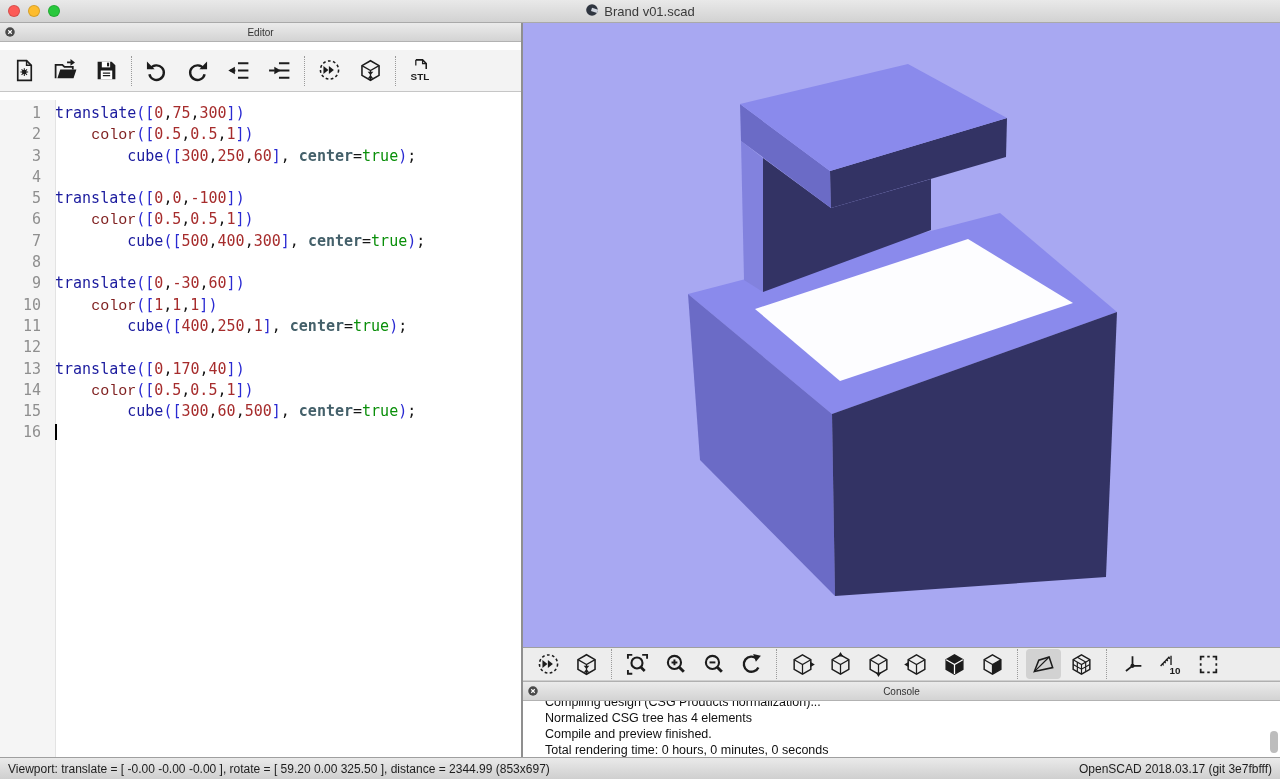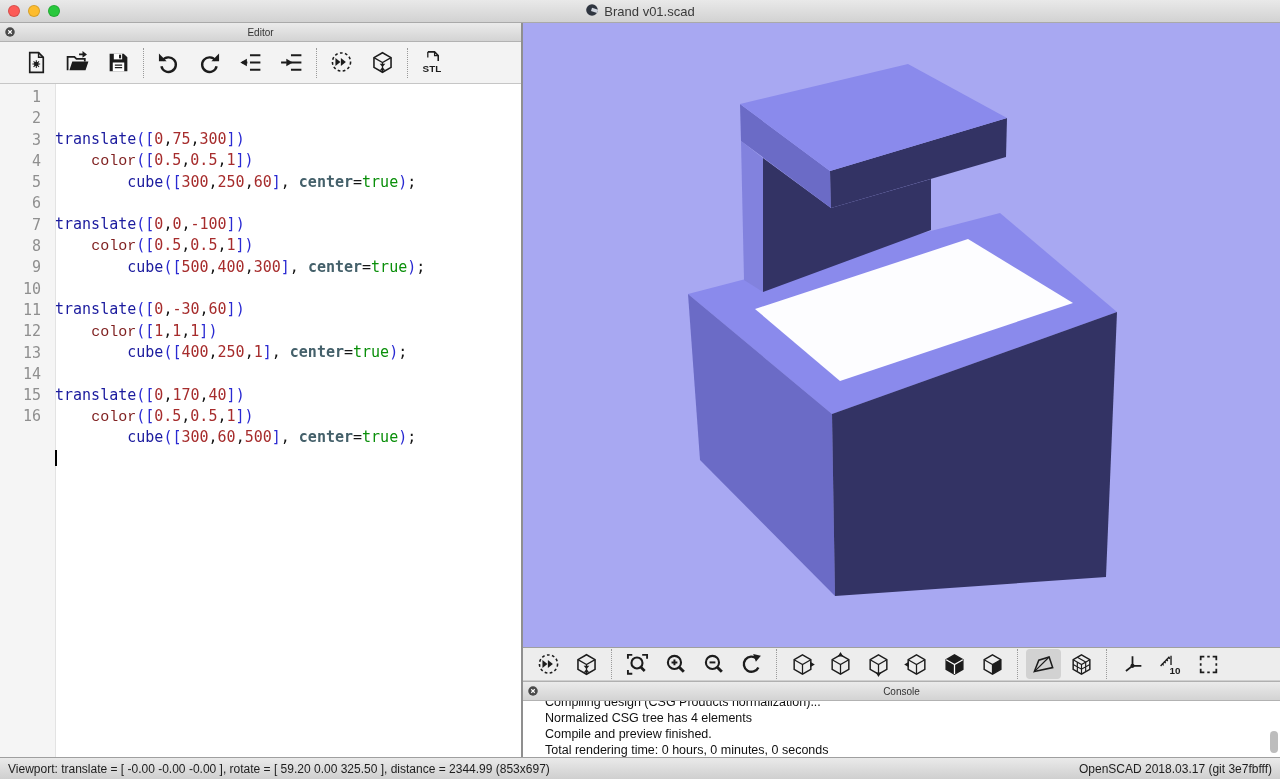--- a/index.html
+++ b/index.html
@@ -11,49 +11,49 @@
   #titlebar{height:22px;flex:0 0 22px;background:linear-gradient(#e9e9e9,#d2d2d2);
     border-bottom:1px solid #a9a9a9;position:relative;display:flex;align-items:center;}
   .traffic{display:flex;gap:8px;margin-left:8px;}
   .tl{width:12px;height:12px;border-radius:50%;border:1px solid rgba(0,0,0,.15);box-sizing:border-box;}
   .win-title{position:absolute;left:0;right:0;text-align:center;font-size:13px;color:#3a3a3a;
     display:flex;align-items:center;justify-content:center;gap:5px;height:100%;pointer-events:none;}
   .win-title .ic{width:14px;height:14px;}
 
   
   #main{flex:1 1 auto;display:flex;min-height:0;}
-  #editor-panel{width:521px;flex:0 0 521px;display:flex;flex-direction:column;background:#fff;min-width:0;}
+  #editor-panel{width:521px;flex:0 0 521px;display:flex;flex-direction:column;background:#fff;min-width:0;gap:8px;}
   #splitter{width:2px;flex:0 0 2px;background:#8f8f8f;}
   #right-side{flex:1 1 auto;display:flex;flex-direction:column;min-width:0;}
 
   
   .panel-header{height:18px;flex:0 0 18px;background:linear-gradient(#ebebeb,#d3d3d3);
     border-bottom:1px solid #b2b2b2;position:relative;display:flex;align-items:center;}
   .panel-header .phdr-close{border:none;background:transparent;padding:0;margin-left:3px;width:13px;height:13px;
     display:flex;align-items:center;justify-content:center;cursor:default;}
   .panel-header .phdr-close .ic{width:12px;height:12px;}
   .panel-title{position:absolute;left:0;right:0;text-align:center;font-size:10px;color:#333;pointer-events:none;}
 
   
   .toolbar{display:flex;align-items:center;background:#f3f3f3;border-bottom:1px solid #c6c6c6;}
-  #editor-toolbar{height:41px;flex:0 0 41px;padding-left:16px;}
+  #editor-toolbar{height:41px;flex:0 0 41px;padding-left:4px;}
   #editor-toolbar .tbtn{width:32px;height:34px;margin:0 4.5px;}
   .tbtn{border:none;background:transparent;padding:0;display:flex;align-items:center;justify-content:center;cursor:default;}
   .tbtn .ic{width:25px;height:25px;}
   .tbtn.selected{background:var(--sel-btn,#d2d2d2);border-radius:4px;}
   .tsep{width:0;height:30px;border-left:1px dotted #9a9a9a;margin:0 4px;}
 
   
   #code-area{flex:1 1 auto;position:relative;overflow:hidden;background:#fff;
     font-family:"DejaVu Sans Mono",monospace;font-size:15px;}
   #gutter-bg{position:absolute;left:0;top:0;bottom:0;width:55px;background:#f5f5f5;border-right:1px solid #e3e3e3;}
   #code-lines{position:relative;padding-top:3px;}
   .crow{display:flex;height:21.3px;line-height:21.3px;white-space:pre;}
   .lno{width:41px;flex:0 0 41px;text-align:right;padding-right:14px;color:#8f8f8f;}
-  .ccode{color:var(--syn-plain,#151515);margin-top:42px;}
+  .ccode{color:var(--syn-plain,#151515);}
   .syn-kw{color:var(--syn-keyword,#1b1b9e);}
   .syn-kwc{color:var(--syn-color_keyword,#7f1f1f);font-family:Liberation Mono, monospace;}
   .syn-num{color:var(--syn-number,#a62c2c);}
   .syn-br{color:var(--syn-bracket,#2a2ad2);}
   .syn-par{color:var(--syn-param,#44606a);font-weight:bold;}
   .syn-boo{color:var(--syn-boolean,#0a8f0a);}
   .caret{display:inline-block;width:2px;height:16px;background:#000;vertical-align:-3px;}
 
   
   #viewport3d{display:block;width:757px;height:624px;flex:0 0 624px;background:var(--vp-bg,#a8a8f2);cursor:default;}

